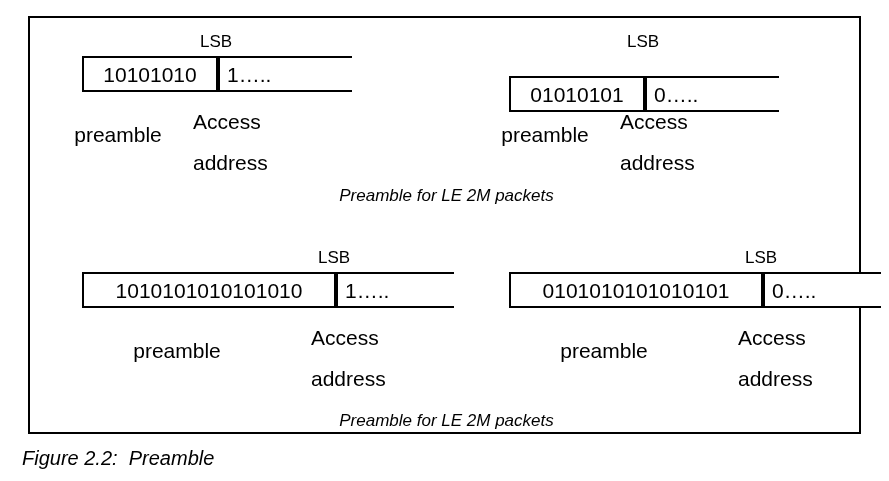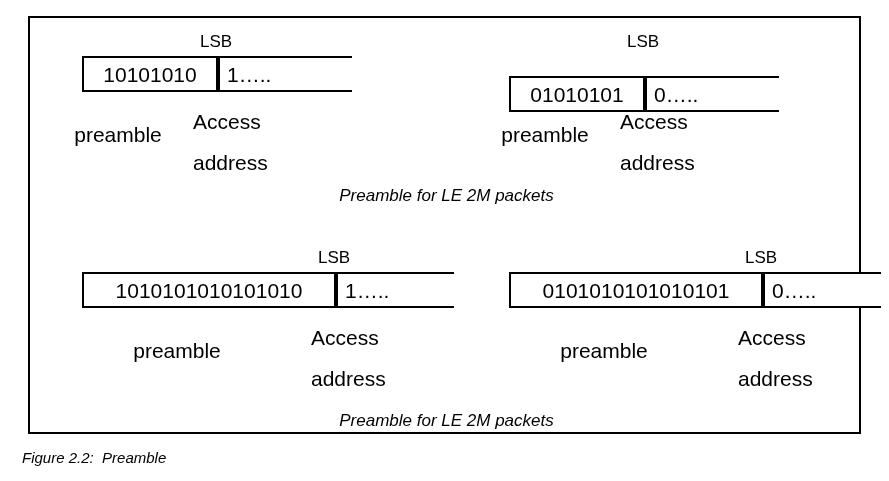--- a/index.html
+++ b/index.html
@@ -120,21 +120,21 @@
   }
   .caption-1m { left: 0; top: 168px; width: 833px; text-align: center; }
   .caption-2m { left: 0; top: 393px; width: 833px; text-align: center; }
 
   
   .figure-caption {
     position: absolute;
     left: 22px;
     top: 448px;
     font-style: italic;
-    font-size: 15px;
+    font-size: 20px;
     line-height: 20px;
     white-space: pre;
   }
 </style>
 </head>
 <body>
 
 <div id="figure-root">
 
   <div class="figure-frame">

